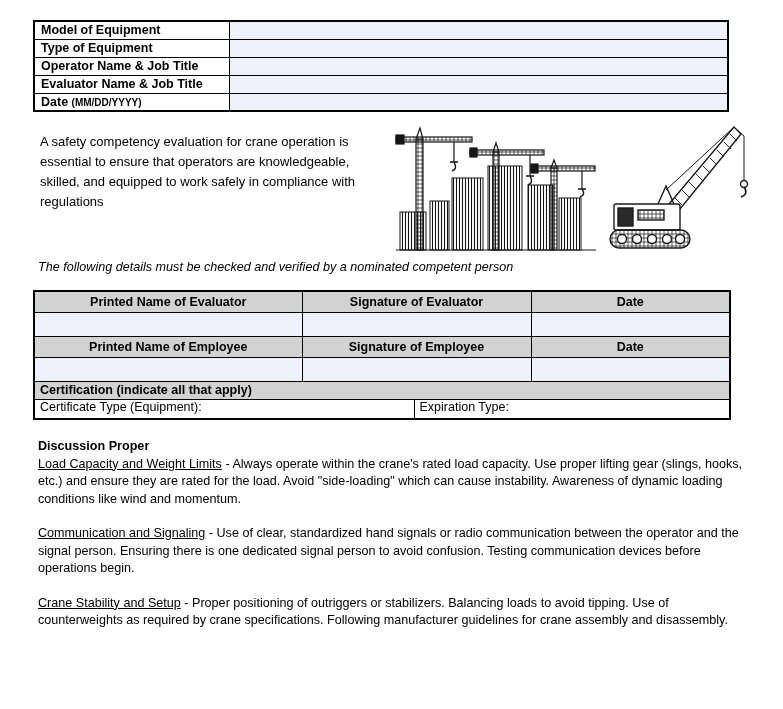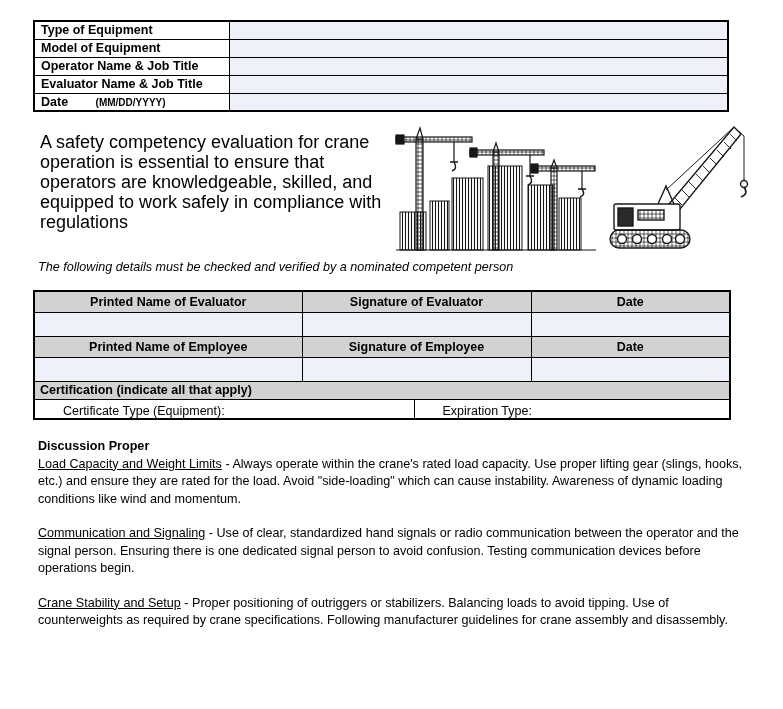--- a/index.html
+++ b/index.html
@@ -33,33 +33,33 @@
     font-size: 12.5px;
     vertical-align: middle;
   }
   table.equip td.lbl {
     width: 195px;
     font-weight: bold;
     padding-left: 6px;
     background: #fff;
     white-space: nowrap;
   }
-  table.equip td.lbl .suffix { font-size: 10px; font-weight: bold; margin-left: 24px; }
+  table.equip td.lbl .suffix { font-size: 10px; font-weight: bold; }
   table.equip td.val { background: #EEF0FA; }
   
   .intro-row {
     display: flex;
     align-items: flex-start;
     margin: 8px 0 0 40px;
     height: 138px;
   }
   .intro-text {
     width: 352px;
     margin-top: 12px;
-    font-size: 18px;
+    font-size: 13px;
     line-height: 20px;
   }
   .illus1 { margin-left: 0px; margin-top: 2px; }
   .illus2 { margin-left: 6px; margin-top: 0px; }
   
   .note {
     margin: 2px 0 4px 38px;
     font-size: 12.6px;
     font-style: italic;
   }
@@ -84,21 +84,21 @@
   }
   table.sig tr.blank td { background: #EEF0FA; height: 24px; }
   table.sig tr.certhdr td {
     background: #D2D2D2;
     font-weight: bold;
     text-align: left;
     padding-left: 5px;
     height: 18px;
   }
   table.sig tr.certrow td { height: 20px; background: #fff; padding: 0; }
-  .fieldline { display: flex; align-items: flex-end; height: 100%; padding-left: 23px; }
+  .fieldline { display: flex; align-items: flex-start; height: 100%; }
   .fieldline .flabel {
     padding-left: 5px;
     padding-right: 6px;
     display: flex;
     align-items: center;
     white-space: nowrap;
     background: #fff;
   }
   .fieldline .ffill { flex: 1; background: #EEF0FA; }
   
@@ -114,25 +114,25 @@
 </style>
 </head>
 <body>
 
 <div class="page">
 
 
   <table class="equip">
     <tbody>
         <tr>
+      <td class="lbl"><span>Model of Equipment</span></td>
+      <td class="val"></td>
+    </tr>
+    <tr>
       <td class="lbl"><span>Type of Equipment</span></td>
-      <td class="val"></td>
-    </tr>
-    <tr>
-      <td class="lbl"><span>Model of Equipment</span></td>
       <td class="val"></td>
     </tr>
     <tr>
       <td class="lbl"><span>Operator Name &amp; Job Title</span></td>
       <td class="val"></td>
     </tr>
     <tr>
       <td class="lbl"><span>Evaluator Name &amp; Job Title</span></td>
       <td class="val"></td>
     </tr>

